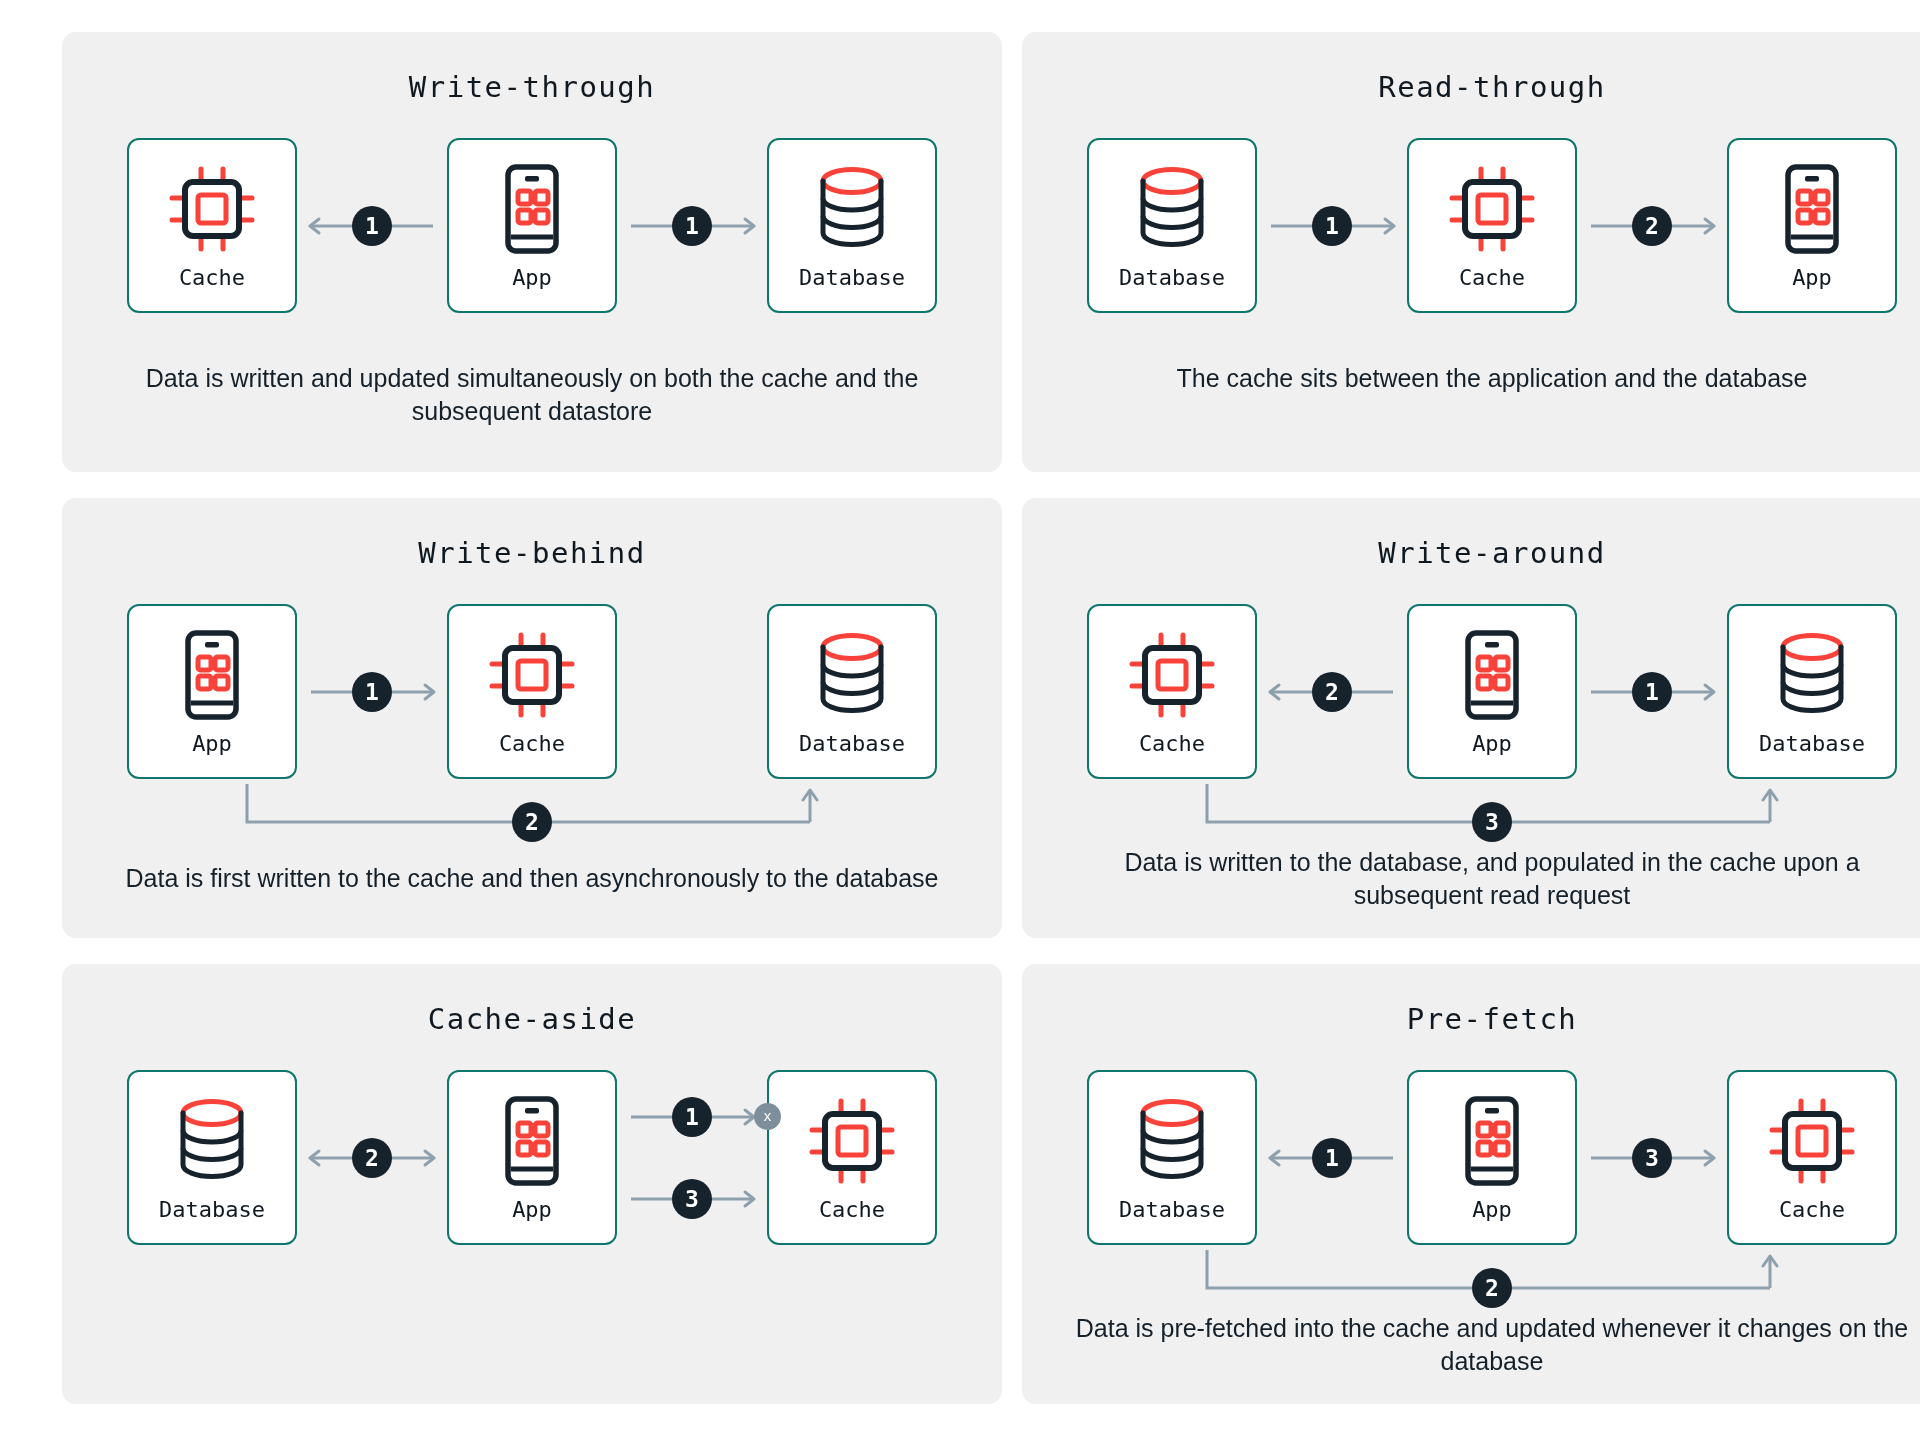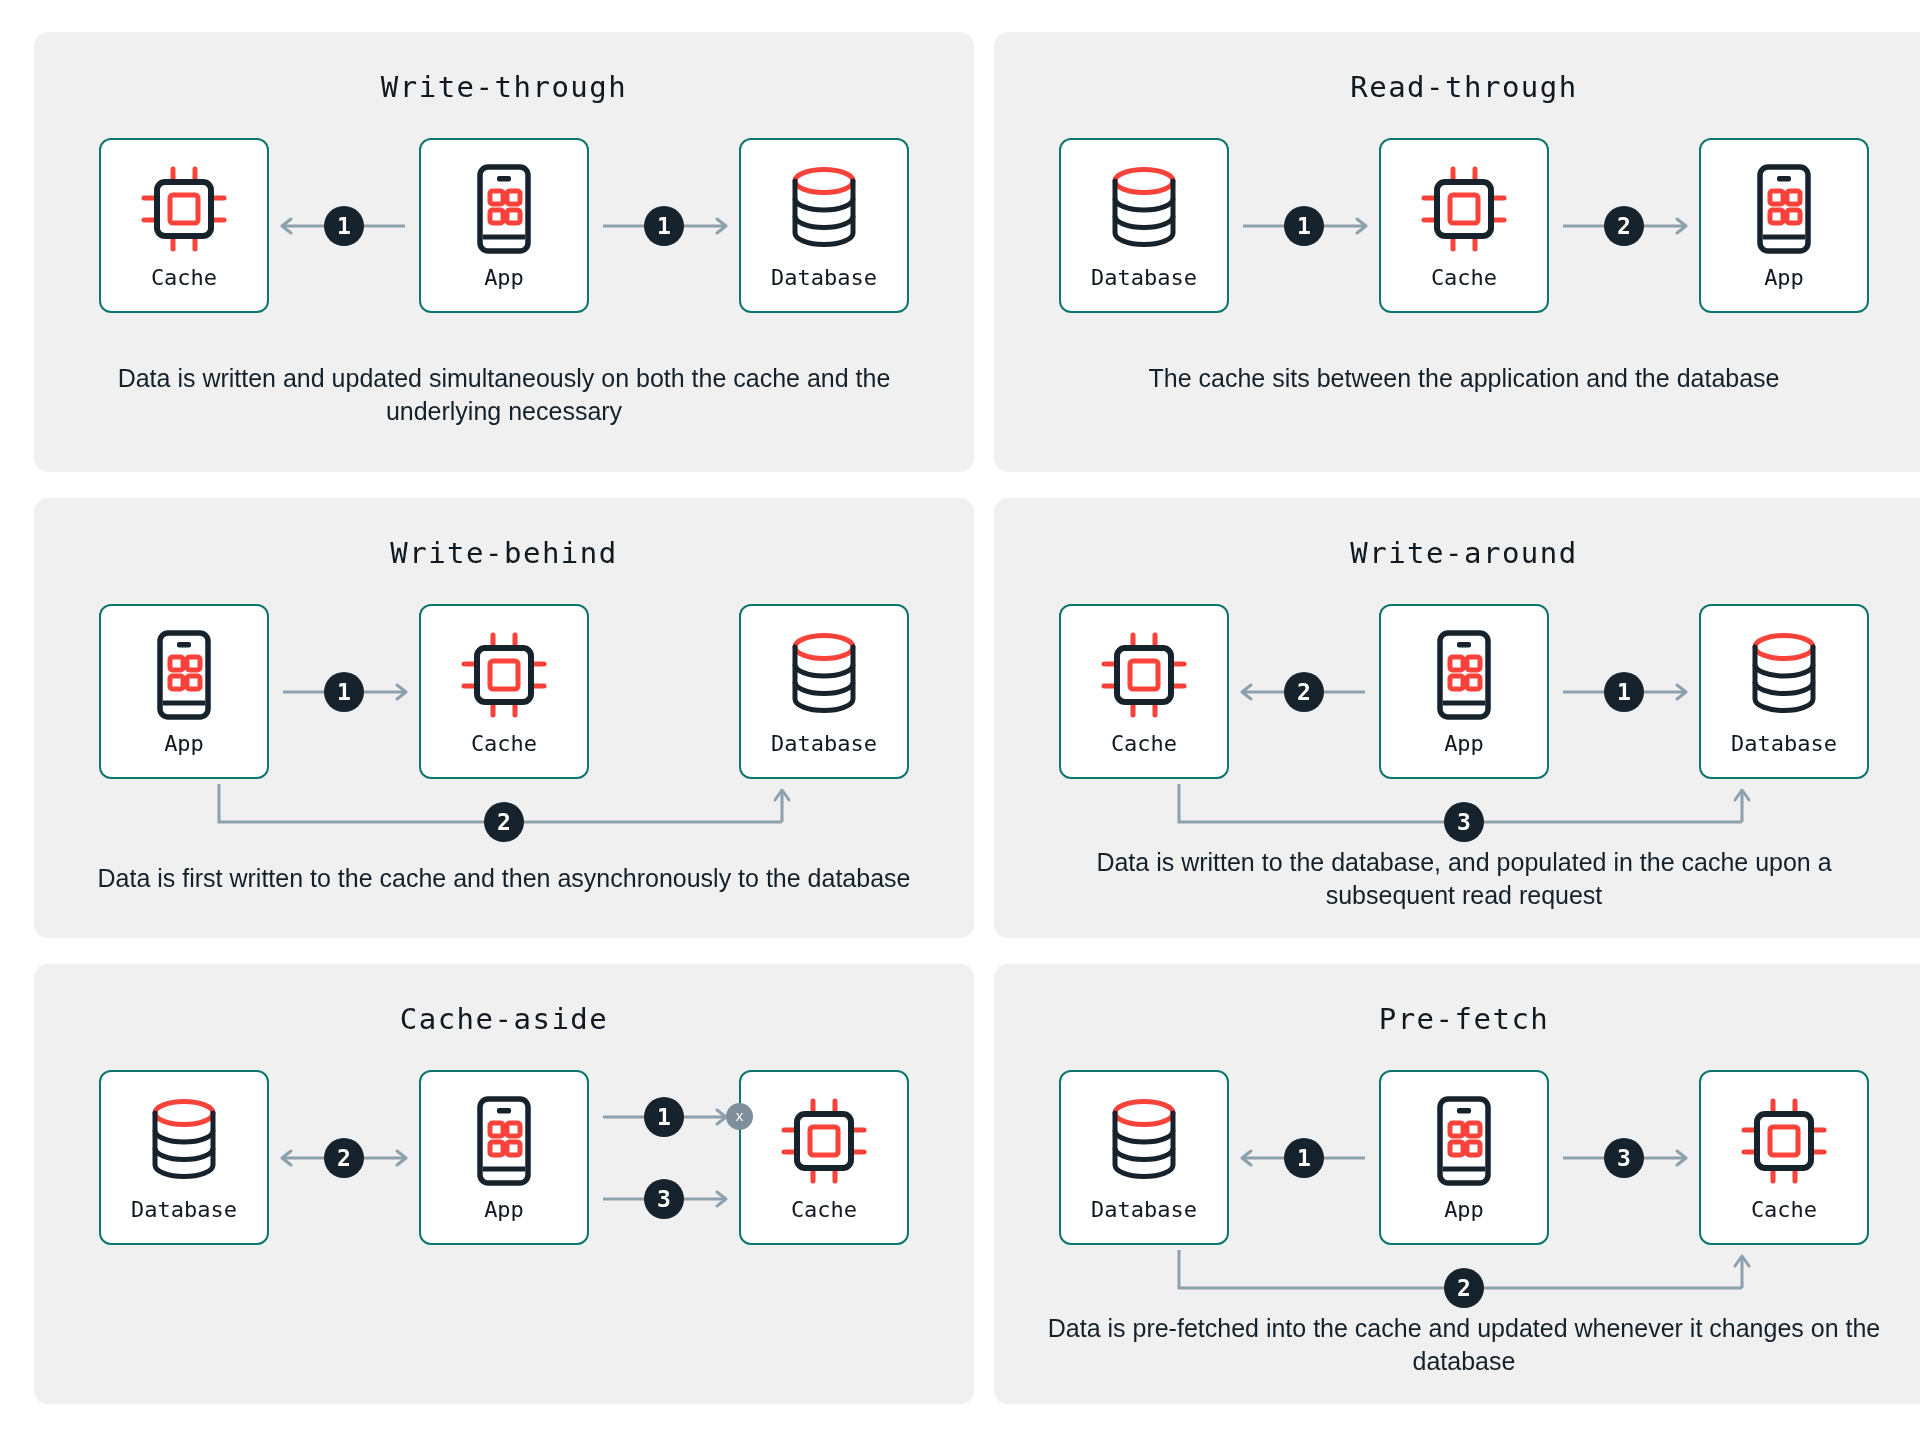--- a/index.html
+++ b/index.html
@@ -8,21 +8,21 @@
     background: #ffffff;
     font-family: "Liberation Sans", sans-serif;
   }
   .grid {
     width: 1920px; height: 1452px;
     display: grid;
     grid-template-columns: 940px 940px;
     grid-template-rows: 440px 440px 440px;
     column-gap: 20px;
     row-gap: 26px;
-    padding: 32px 20px 40px 34px;
+    padding: 32px 20px 40px 62px;
   }
   .panel {
     background: #f0f0f0;
     border-radius: 14px;
     position: relative;
     display: flex;
     flex-direction: column;
     align-items: center;
   }
   .panel-title {
@@ -167,21 +167,21 @@
       <ellipse cx="37" cy="15" rx="29" ry="11.5" fill="#fff" stroke="#f9423a" stroke-width="5"></ellipse>
       <path d="M8 15 v52 a29 11.5 0 0 0 58 0 v-52" fill="none" stroke="#16222c" stroke-width="5" stroke-linecap="round"></path>
       <path d="M8 32.5 a29 11.5 0 0 0 58 0" fill="none" stroke="#16222c" stroke-width="5"></path>
       <path d="M8 50 a29 11.5 0 0 0 58 0" fill="none" stroke="#16222c" stroke-width="5"></path>
     </svg>
           </div>
         <div class="node-label">Database</div>
       </div>
       </div>
 
-     <div class="caption" style="top:330px;">Data is written and updated simultaneously on both the cache and the underlying necessary</div>
+     <div class="caption" style="top:330px;">Data is written and updated simultaneously on both the cache and the subsequent datastore</div>
     </div>
     <div class="panel">
       <div class="panel-title">Read-through</div>
      <div class="flow">
         <div class="node">
         <div class="node-icon">
             <svg width="74" height="86" viewBox="0 0 74 86">
       <ellipse cx="37" cy="15" rx="29" ry="11.5" fill="#fff" stroke="#f9423a" stroke-width="5"></ellipse>
       <path d="M8 15 v52 a29 11.5 0 0 0 58 0 v-52" fill="none" stroke="#16222c" stroke-width="5" stroke-linecap="round"></path>
       <path d="M8 32.5 a29 11.5 0 0 0 58 0" fill="none" stroke="#16222c" stroke-width="5"></path>

